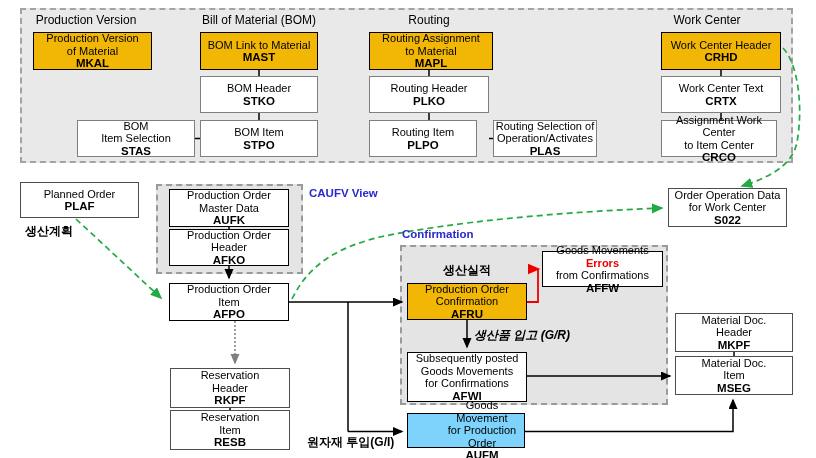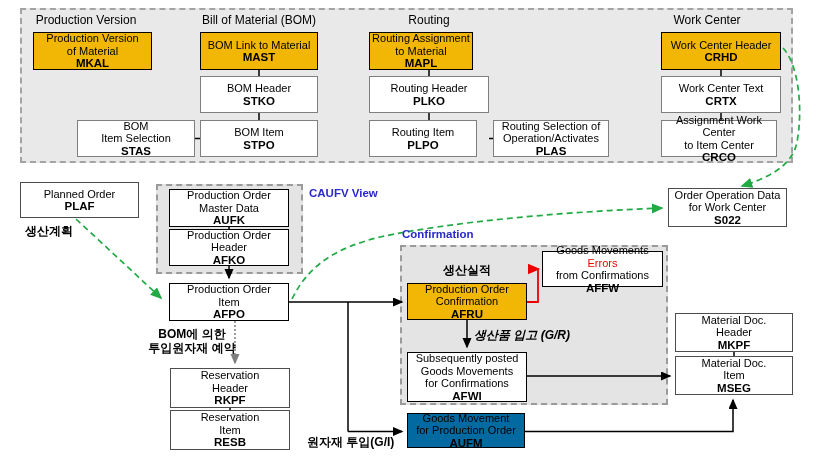--- a/index.html
+++ b/index.html
@@ -8,22 +8,22 @@
   .dashed-box{position:absolute;border:2px dashed #A3A3A3;background:#E9E9E9;box-sizing:border-box;}
   .dashed-box.inner{background:#E4E4E4;border-color:#9a9a9a;}
   .sec-title{position:absolute;font-size:12px;color:#000;transform:translateX(-50%);white-space:nowrap;z-index:4;}
   .box{position:absolute;background:#fff;border:1.5px solid #7F7F7F;box-sizing:border-box;
        display:flex;flex-direction:column;align-items:center;justify-content:center;
        text-align:center;font-size:11px;line-height:12.5px;color:#000;z-index:4;}
   .box .code{font-weight:bold;font-size:11.5px;}
   .box.mid{border-color:#4d4d4d;}
   .box.blk{border-color:#000;}
   .box.yellow{background:#F2B705;border-color:#000;}
-  .box.purple{background:#0369a1;border-color:#000;}
-  .err{color:#EE0000;font-weight:normal;}
+  .box.purple{background:#7dd3fc;border-color:#000;padding-left:32px;}
+  .err{color:#EE0000;font-weight:bold;}
   .blue-label{position:absolute;color:#2929CC;font-weight:bold;font-size:11.5px;white-space:nowrap;z-index:5;}
   .kr{position:absolute;color:#000000;font-weight:bold;font-size:12px;line-height:14px;white-space:nowrap;z-index:5;}
   .kr.center{text-align:center;}
   svg#wires{position:absolute;left:0;top:0;z-index:3;}
 </style>
 </head>
 <body>
 
 <div id="stage">
 
@@ -95,34 +95,34 @@
   </div>
   <div class="box" style="left:77px;top:120px;width:118px;height:37px;">
     <div>BOM</div>
     <div>Item Selection</div>
     <div class="code">STAS</div>
   </div>
   <div class="box" style="left:200px;top:120px;width:118px;height:37px;">
     <div>BOM Item</div>
     <div class="code">STPO</div>
   </div>
-  <div class="box yellow" style="left:369px;top:32px;width:104px;height:38px;">
+  <div class="box yellow" style="left:369px;top:32px;width:124px;height:38px;">
     <div>Routing Assignment</div>
     <div>to Material</div>
     <div class="code">MAPL</div>
   </div>
   <div class="box" style="left:369px;top:76px;width:120px;height:37px;">
     <div>Routing Header</div>
     <div class="code">PLKO</div>
   </div>
   <div class="box" style="left:369px;top:120px;width:108px;height:37px;">
     <div>Routing Item</div>
     <div class="code">PLPO</div>
   </div>
-  <div class="box" style="left:493px;top:120px;width:116px;height:37px;">
+  <div class="box" style="left:493px;top:120px;width:104px;height:37px;">
     <div>Routing Selection of</div>
     <div>Operation/Activates</div>
     <div class="code">PLAS</div>
   </div>
   <div class="box yellow" style="left:661px;top:32px;width:120px;height:38px;">
     <div>Work Center Header</div>
     <div class="code">CRHD</div>
   </div>
   <div class="box" style="left:661px;top:76px;width:120px;height:37px;">
     <div>Work Center Text</div>
@@ -196,21 +196,17 @@
   </div>
   <div class="box mid" style="left:675px;top:356px;width:118px;height:39px;">
     <div>Material Doc.</div>
     <div>Item</div>
     <div class="code">MSEG</div>
   </div>
 
   <div class="blue-label" style="left:309px;top:187px;">CAUFV View</div>
   <div class="blue-label" style="left:402px;top:228px;">Confirmation</div>
   <div class="kr" style="left:25px;top:224px;">생산계획</div>
-  <div class="kr center" style="left:122px;top:327px;width:140px;">
-    <div>BOM에 의한</div>
-    <div>투입원자재 예약</div>
-  </div>
   <div class="kr center" style="left:427px;top:263px;width:80px;">생산실적</div>
   <div class="kr" style="left:474px;top:328px;font-style:italic;">생산품 입고 (G/R)</div>
   <div class="kr" style="left:307px;top:435px;">원자재 투입(G/I)</div>
 
 </div>
 
 </body></html>

